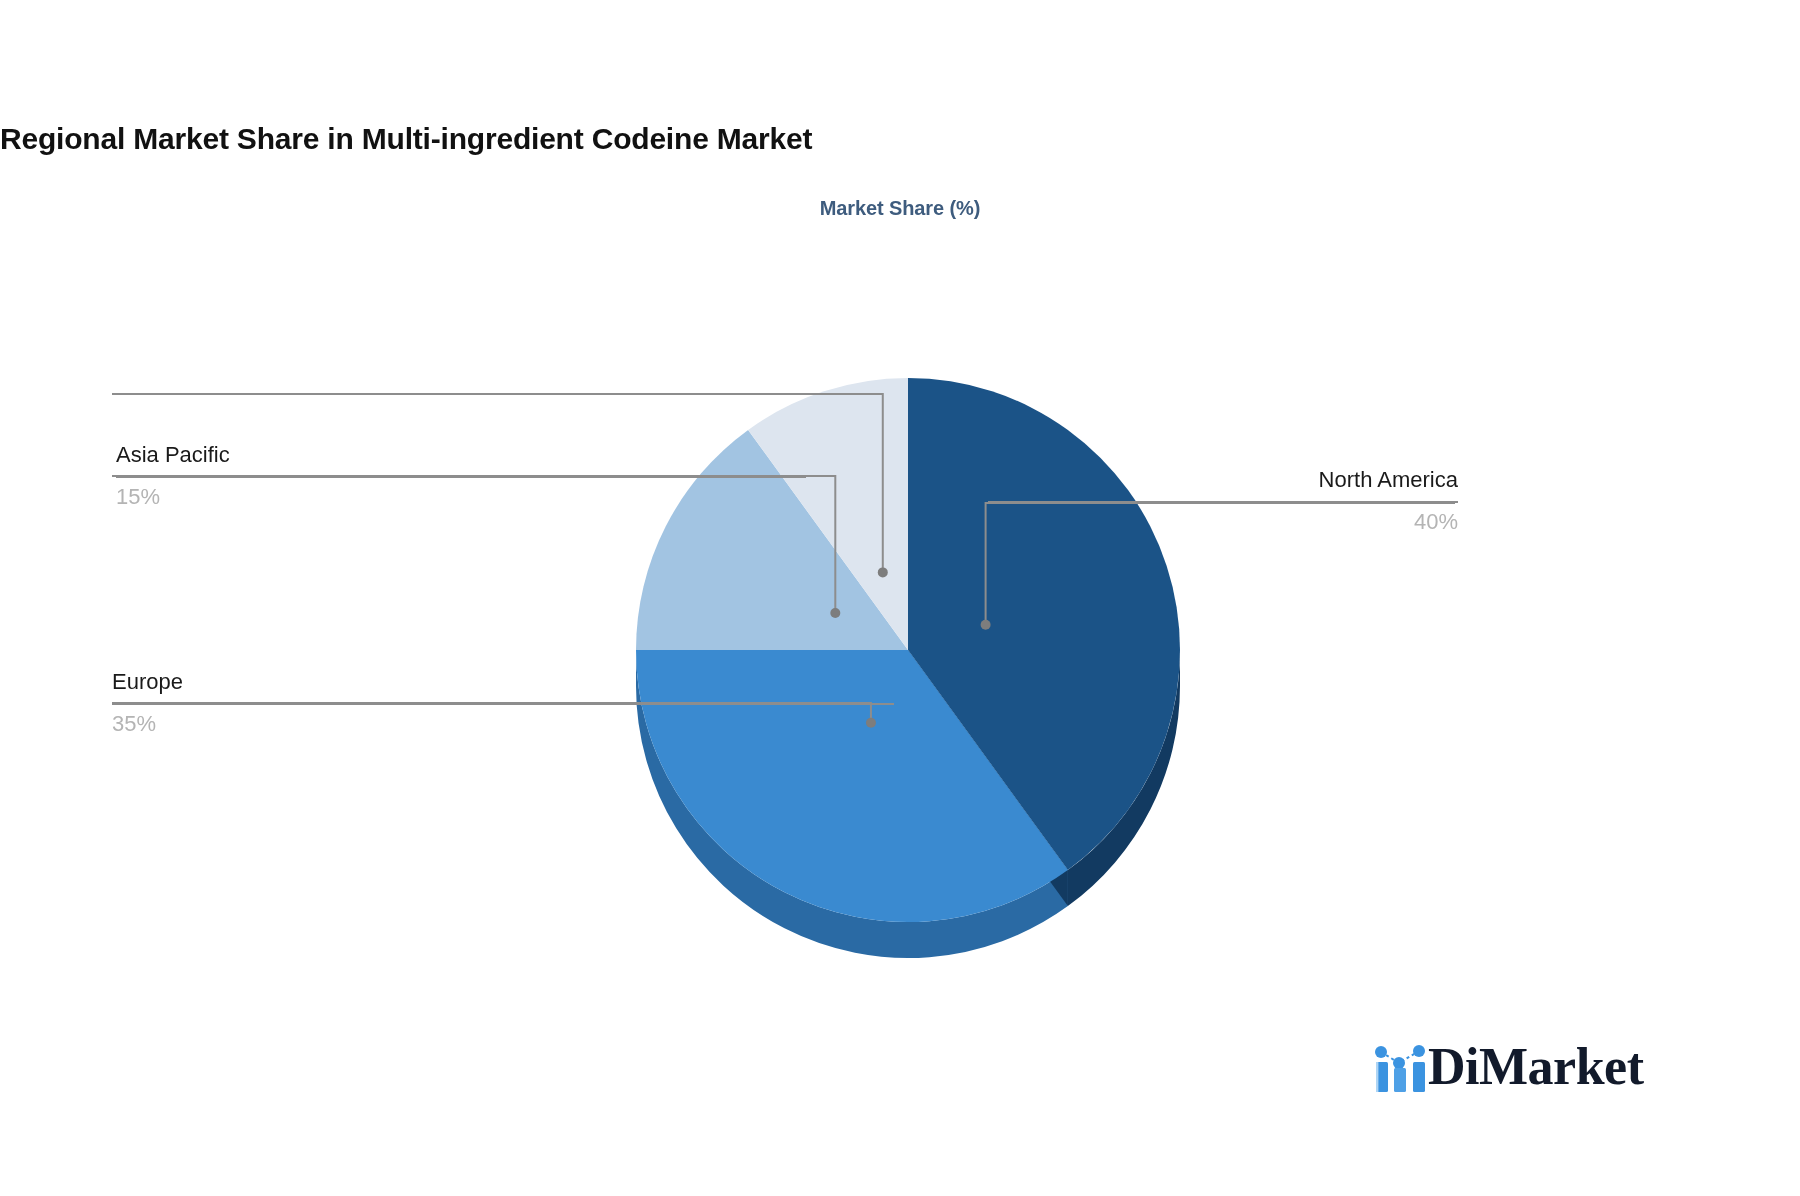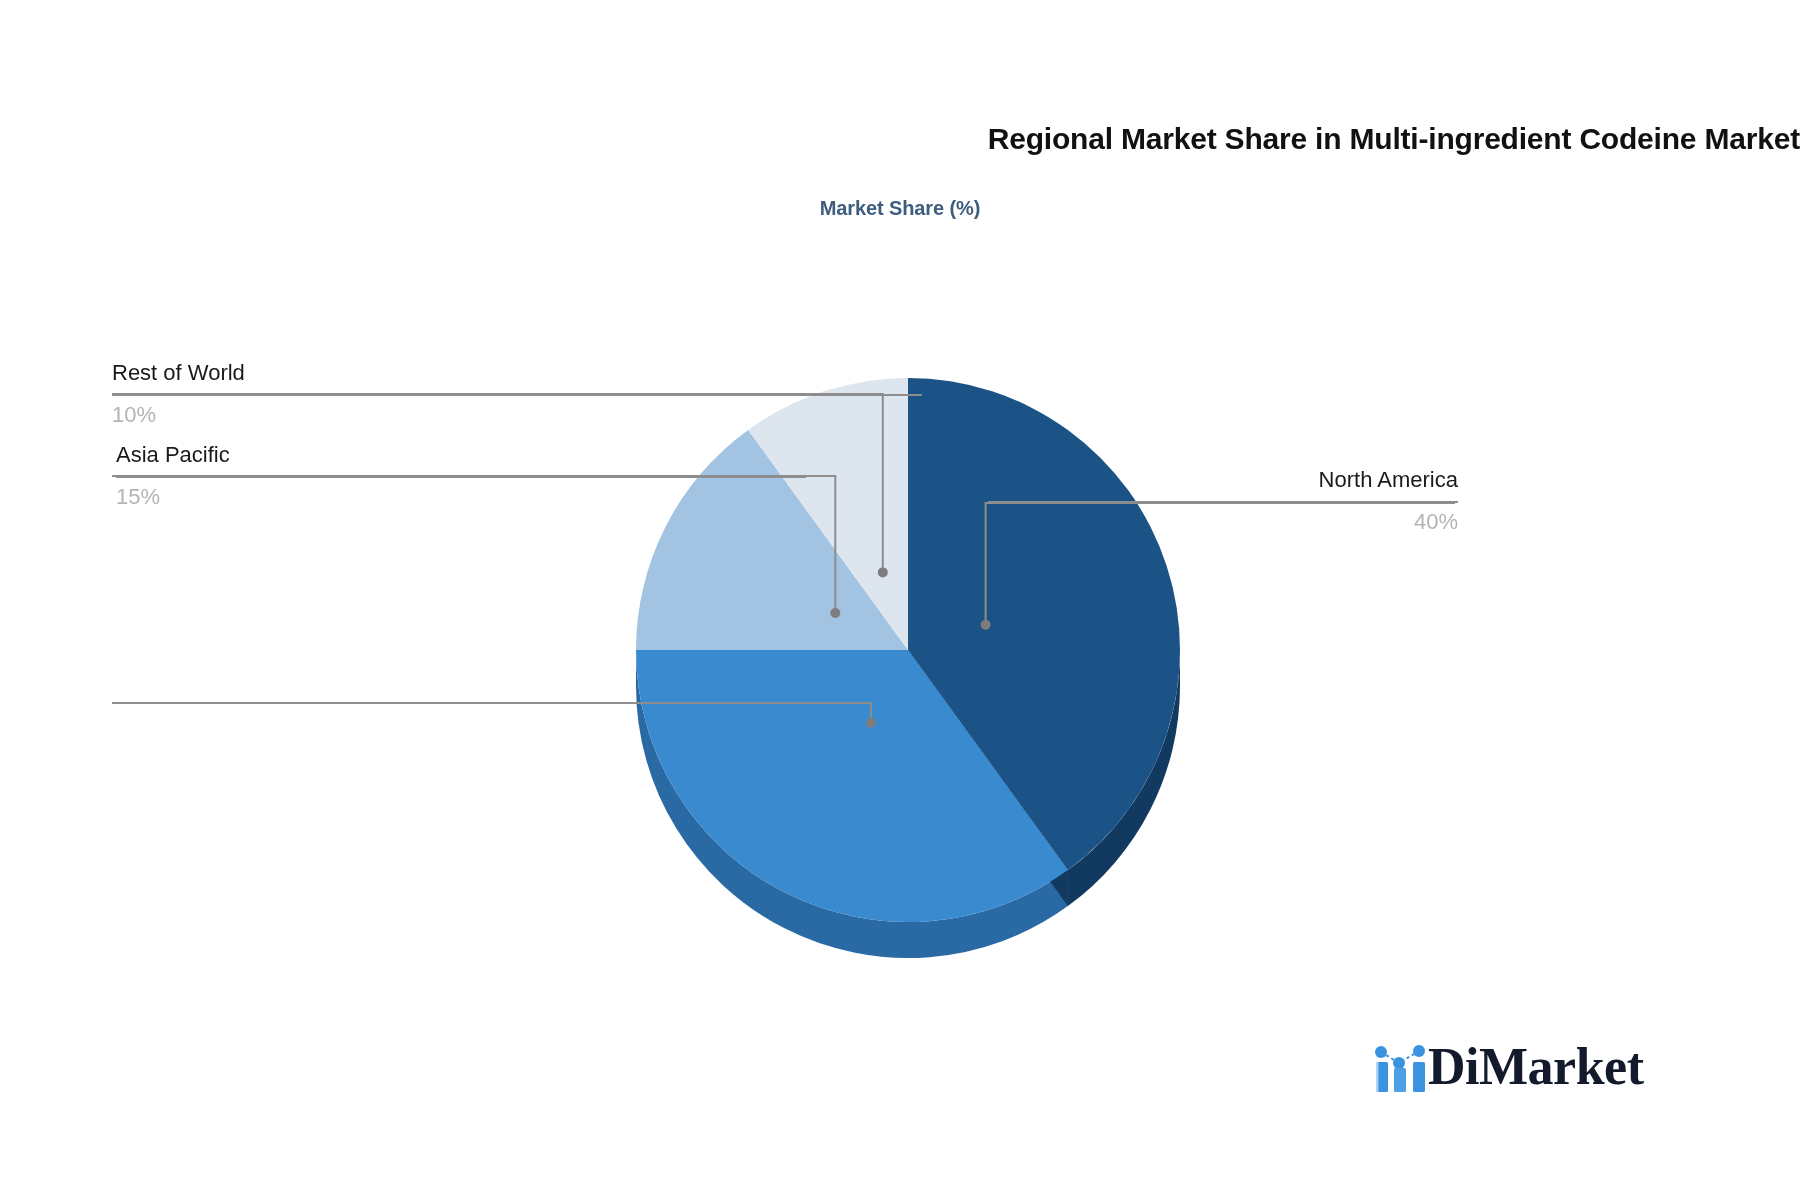--- a/index.html
+++ b/index.html
@@ -19,21 +19,21 @@
     background: #ffffff;
     overflow: hidden;
   }
 
   
   #chart-title {
     position: absolute;
     left: 0;
     top: 122px;
     width: 1800px;
-    text-align: right;
+    text-align: left;
     font-size: 30px;
     font-weight: bold;
     color: #111111;
     letter-spacing: -0.2px;
   }
   #chart-subtitle {
     position: absolute;
     left: 0;
     top: 197px;
     width: 1800px;
@@ -122,32 +122,32 @@
         <circle cx="985.6062117296846" cy="624.7842132590043" r="5" fill="#7d7d7d"></circle>
         <polyline points="870.954375221253,722.7061323737709 870.954375221253,703 112,703" fill="none" stroke="#8d8d8d" stroke-width="2"></polyline>
         <circle cx="870.954375221253" cy="722.7061323737709" r="5" fill="#7d7d7d"></circle>
         <polyline points="835.2938676262291,612.954375221253 835.2938676262291,476 112,476" fill="none" stroke="#8d8d8d" stroke-width="2"></polyline>
         <circle cx="835.2938676262291" cy="612.954375221253" r="5" fill="#7d7d7d"></circle>
         <polyline points="882.7842132590043,572.3937882703154 882.7842132590043,394 112,394" fill="none" stroke="#8d8d8d" stroke-width="2"></polyline>
         <circle cx="882.7842132590043" cy="572.3937882703154" r="5" fill="#7d7d7d"></circle>
       </g>
   </svg>
 
-  <div class="callout left" style="left:112px; top:358px; width:810px;">
-    <div class="cl-name">Rest of World</div>
-    <div class="cl-rule"></div>
-    <div class="cl-value">10%</div>
-  </div>
 
   <div class="callout left" style="left:116px; top:440px; width:690px;">
     <div class="cl-name">Asia Pacific</div>
     <div class="cl-rule"></div>
     <div class="cl-value">15%</div>
   </div>
 
+  <div class="callout left" style="left:112px; top:667px; width:782px;">
+    <div class="cl-name">Europe</div>
+    <div class="cl-rule"></div>
+    <div class="cl-value">35%</div>
+  </div>
 
   <div class="callout right" style="left:988px; top:465px; width:470px;">
     <div class="cl-name">North America</div>
     <div class="cl-rule"></div>
     <div class="cl-value">40%</div>
   </div>
 
   <div id="logo">
     <svg width="56" height="54" viewBox="0 0 56 54" xmlns="http://www.w3.org/2000/svg">
 

